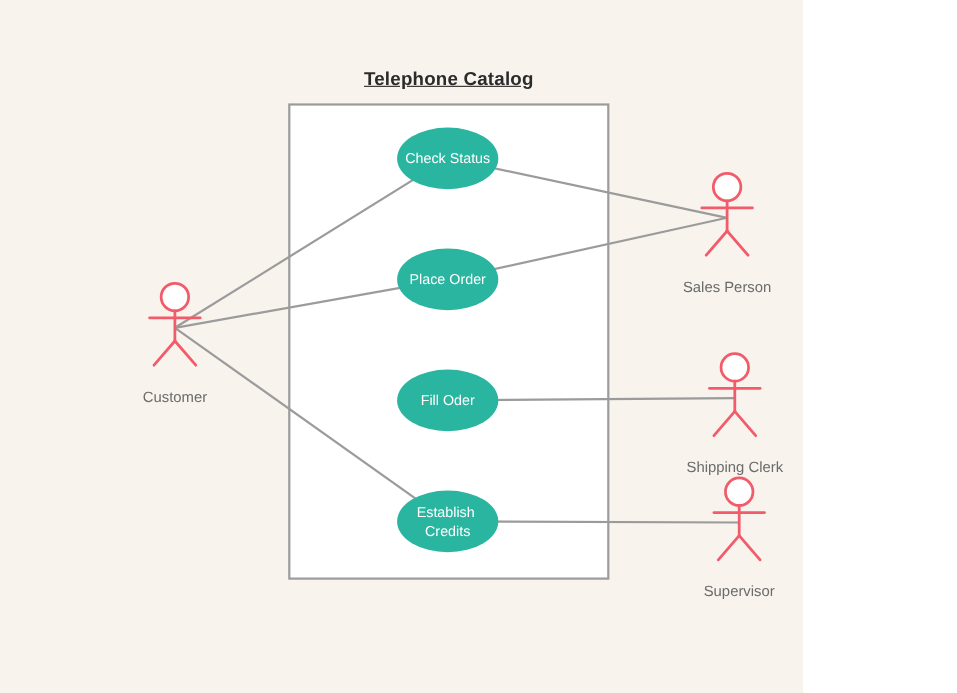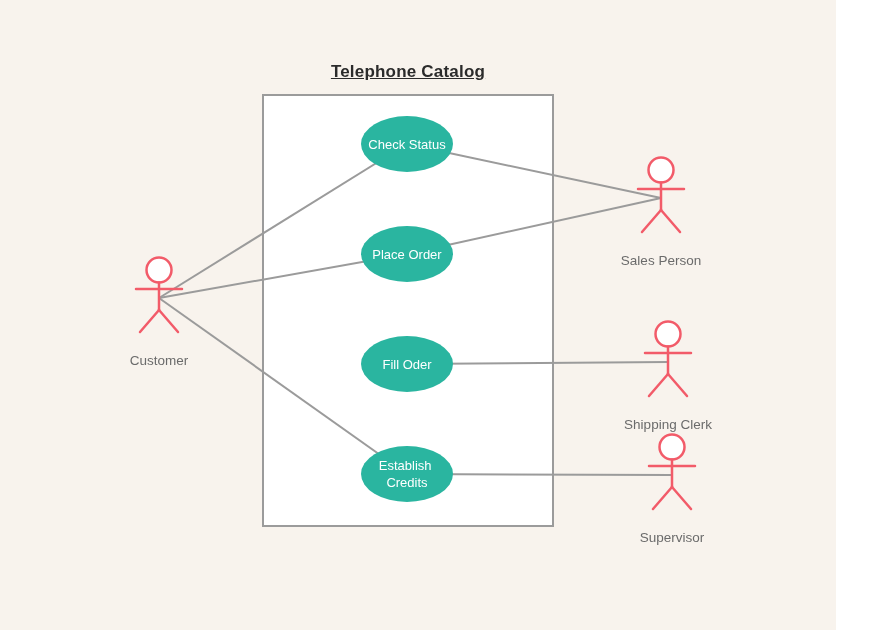--- a/index.html
+++ b/index.html
@@ -2,21 +2,21 @@
 <html style="--background: #f8f3ed; --system-fill: #ffffff; --system-border: #9b9b9b; --connector: #9b9b9b; --use-case-fill: #2ab5a0; --use-case-text: #ffffff; --actor-stroke: #f25b69; --label-text: #6b6b6b; --title-text: #2b2b2b;"><head>
 <meta charset="utf-8">
 <style>
   html, body {
     margin: 0;
     padding: 0;
     font-family: "Liberation Sans", sans-serif;
   }
   .canvas {
     position: relative;
-    width: 836px;
+    width: 730px;
     height: 630px;
     background: var(--background, #f8f3ed);
     overflow: hidden;
   }
   .diagram-title {
     position: absolute;
     left: 262px;
     top: 62px;
     width: 292px;
     text-align: center;

